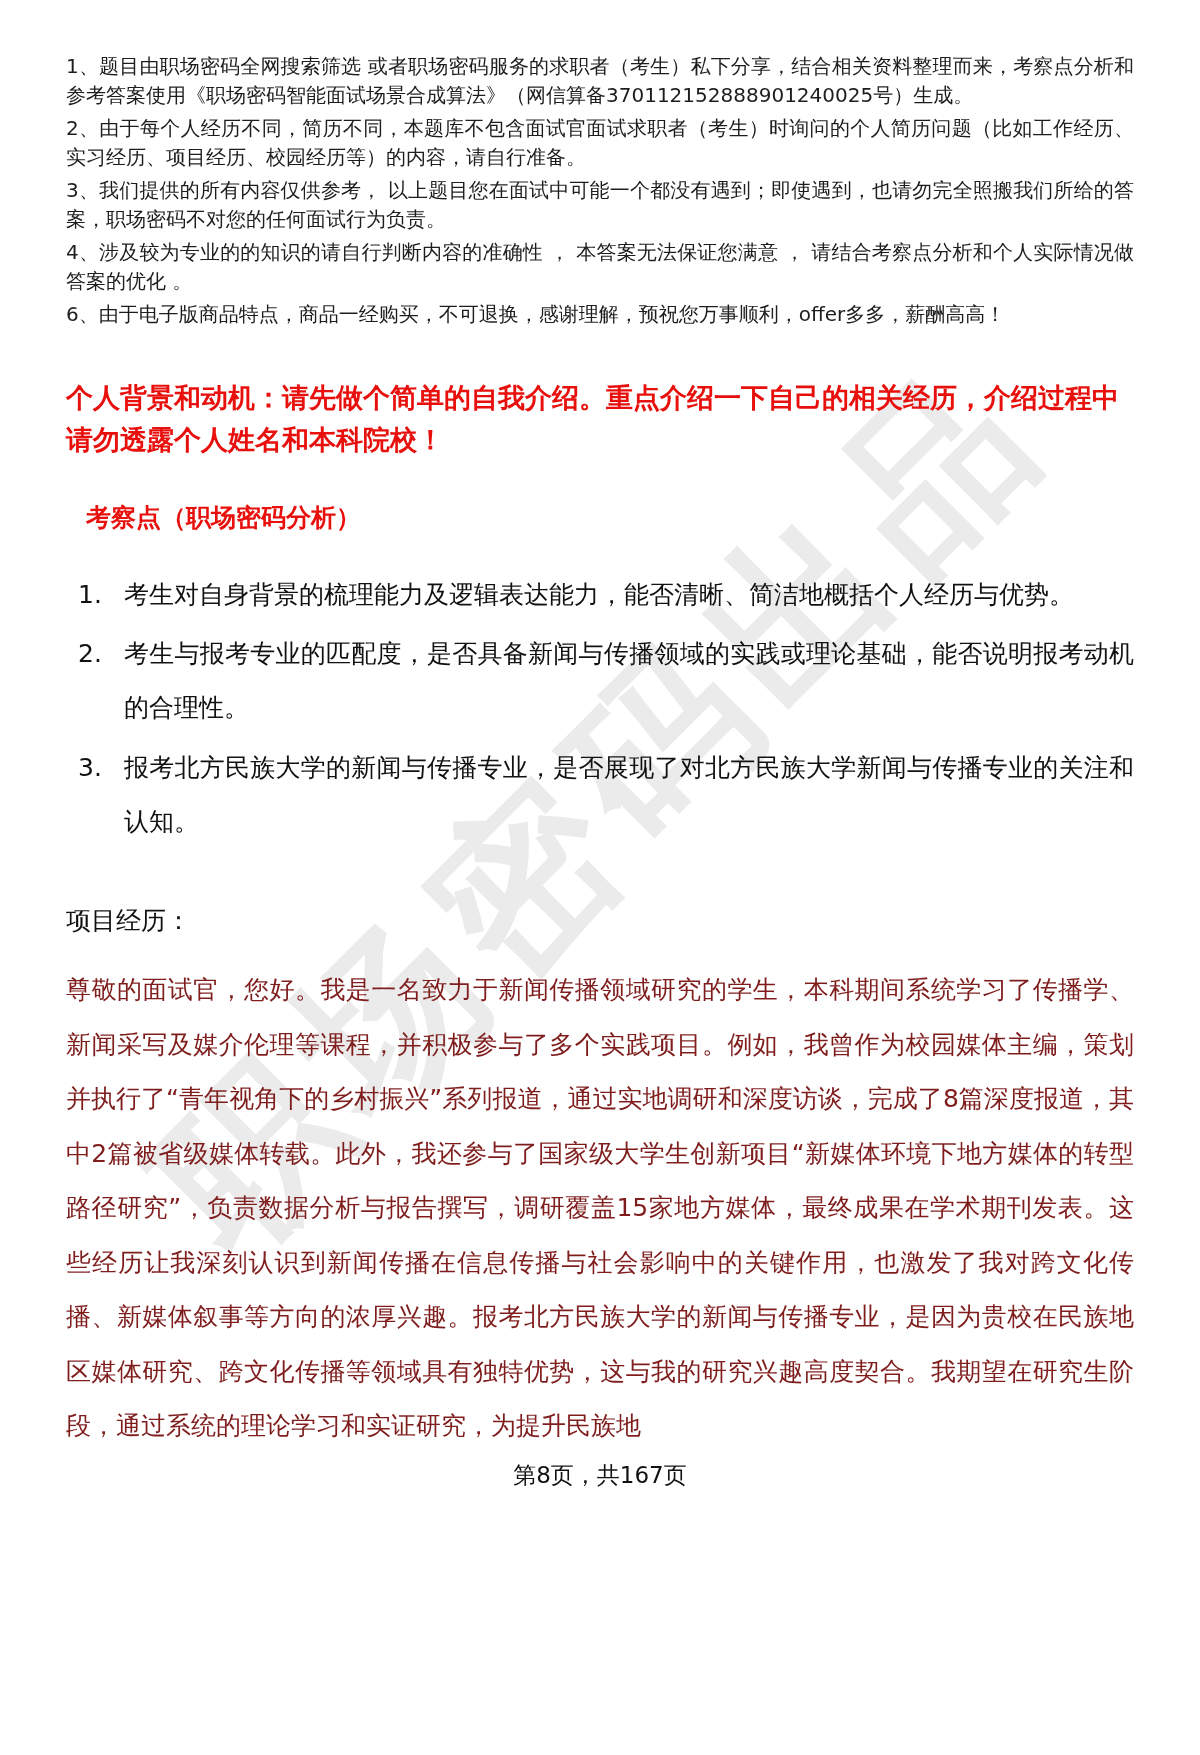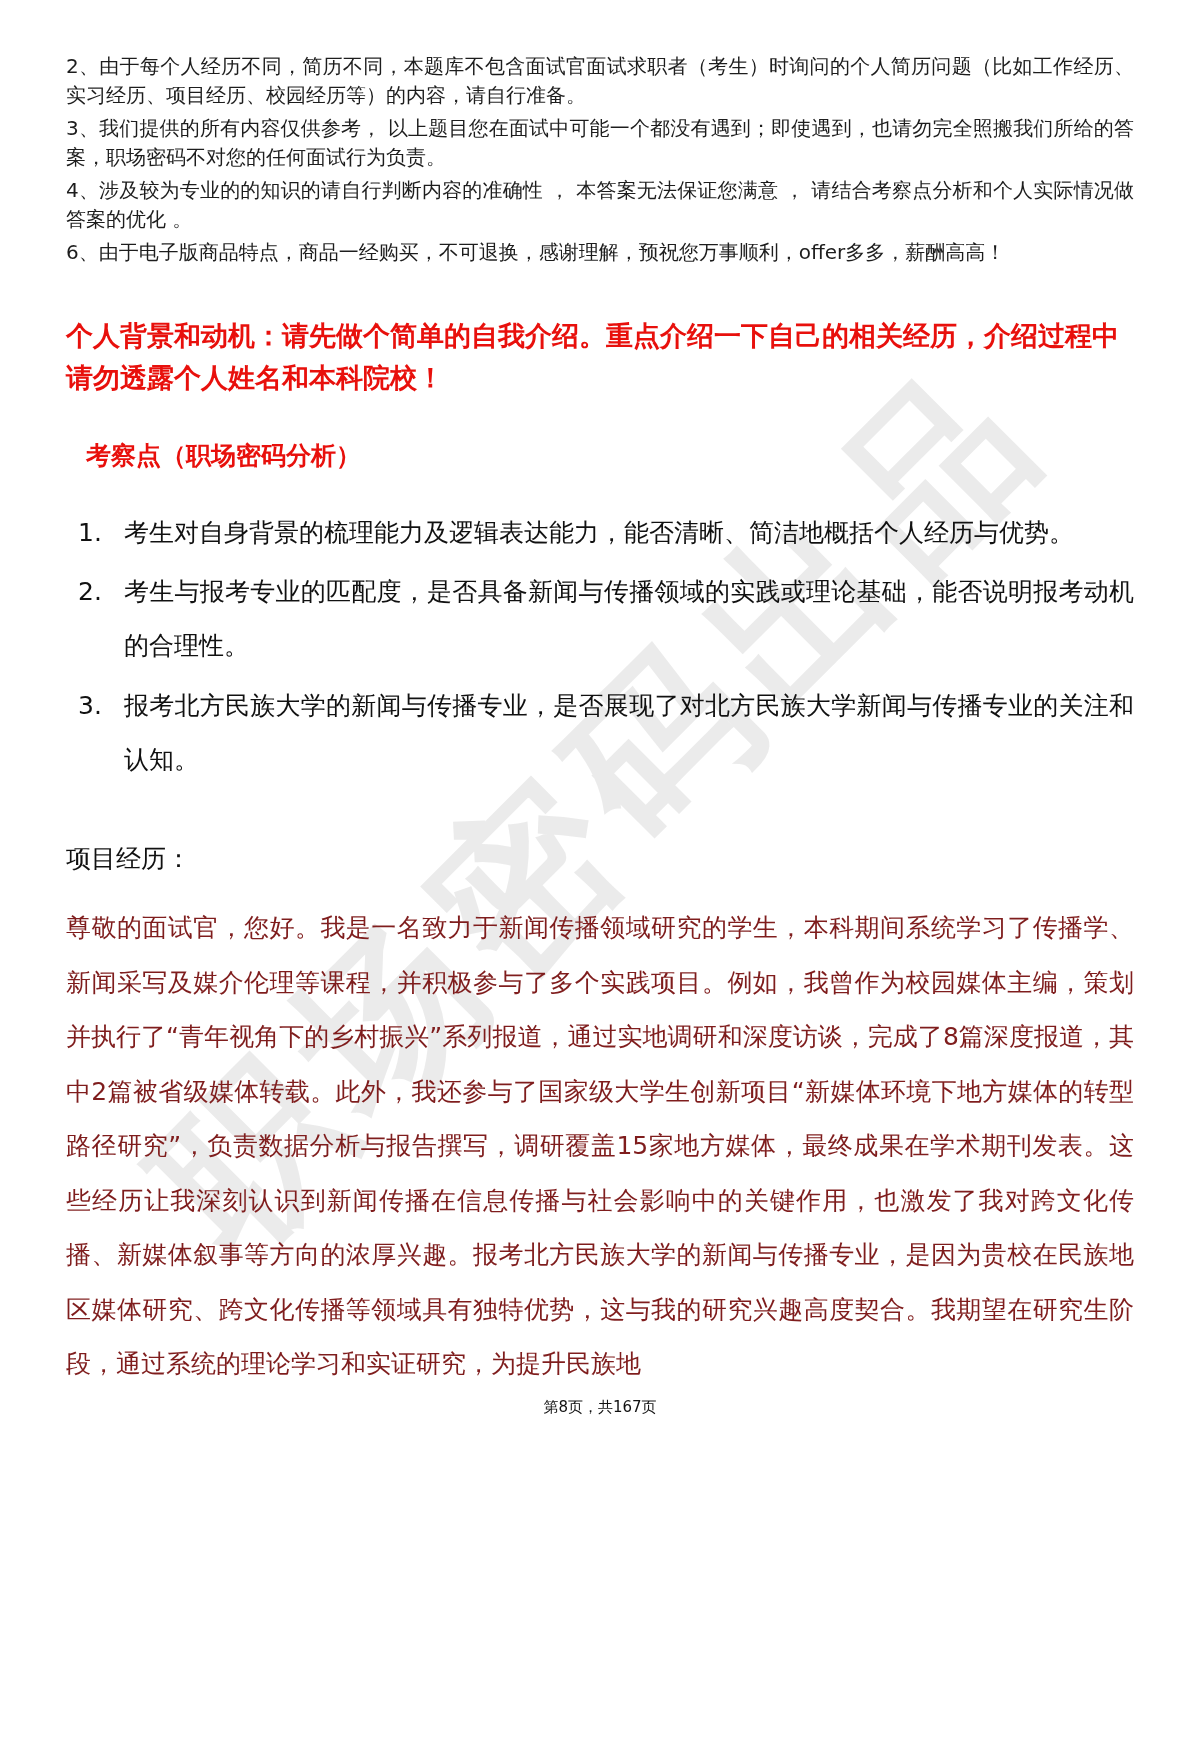--- a/index.html
+++ b/index.html
@@ -91,34 +91,35 @@
     margin-top: 26px;
     font-size: 25px;
     line-height: 2.18;
     color: #7f1d1d;
     text-align: justify;
   }
 
   .footer {
     margin-top: 6px;
     text-align: center;
-    font-size: 15px;
+    font-size: 23px;
     color: #111111;
   }
 </style>
 </head>
 <body>
 
 <div class="page">
 
   <div class="watermark">职场密码出品</div>
 
   <div class="content">
 
     <div class="disclaimer">
+      <p>1、题目由职场密码全网搜索筛选 或者职场密码服务的求职者（考生）私下分享，结合相关资料整理而来，考察点分析和参考答案使用《职场密码智能面试场景合成算法》（网信算备370112152888901240025号）生成。</p>
       <p>2、由于每个人经历不同，简历不同，本题库不包含面试官面试求职者（考生）时询问的个人简历问题（比如工作经历、实习经历、项目经历、校园经历等）的内容，请自行准备。</p>
       <p>3、我们提供的所有内容仅供参考， 以上题目您在面试中可能一个都没有遇到；即使遇到，也请勿完全照搬我们所给的答案，职场密码不对您的任何面试行为负责。</p>
       <p>4、涉及较为专业的的知识的请自行判断内容的准确性 ， 本答案无法保证您满意 ， 请结合考察点分析和个人实际情况做答案的优化 。</p>
       <p>6、由于电子版商品特点，商品一经购买，不可退换，感谢理解，预祝您万事顺利，offer多多，薪酬高高！</p>
     </div>
 
     <div class="q-heading">个人背景和动机：请先做个简单的自我介绍。重点介绍一下自己的相关经历，介绍过程中请勿透露个人姓名和本科院校！</div>
 
     <div class="a-heading">考察点（职场密码分析）</div>
 

